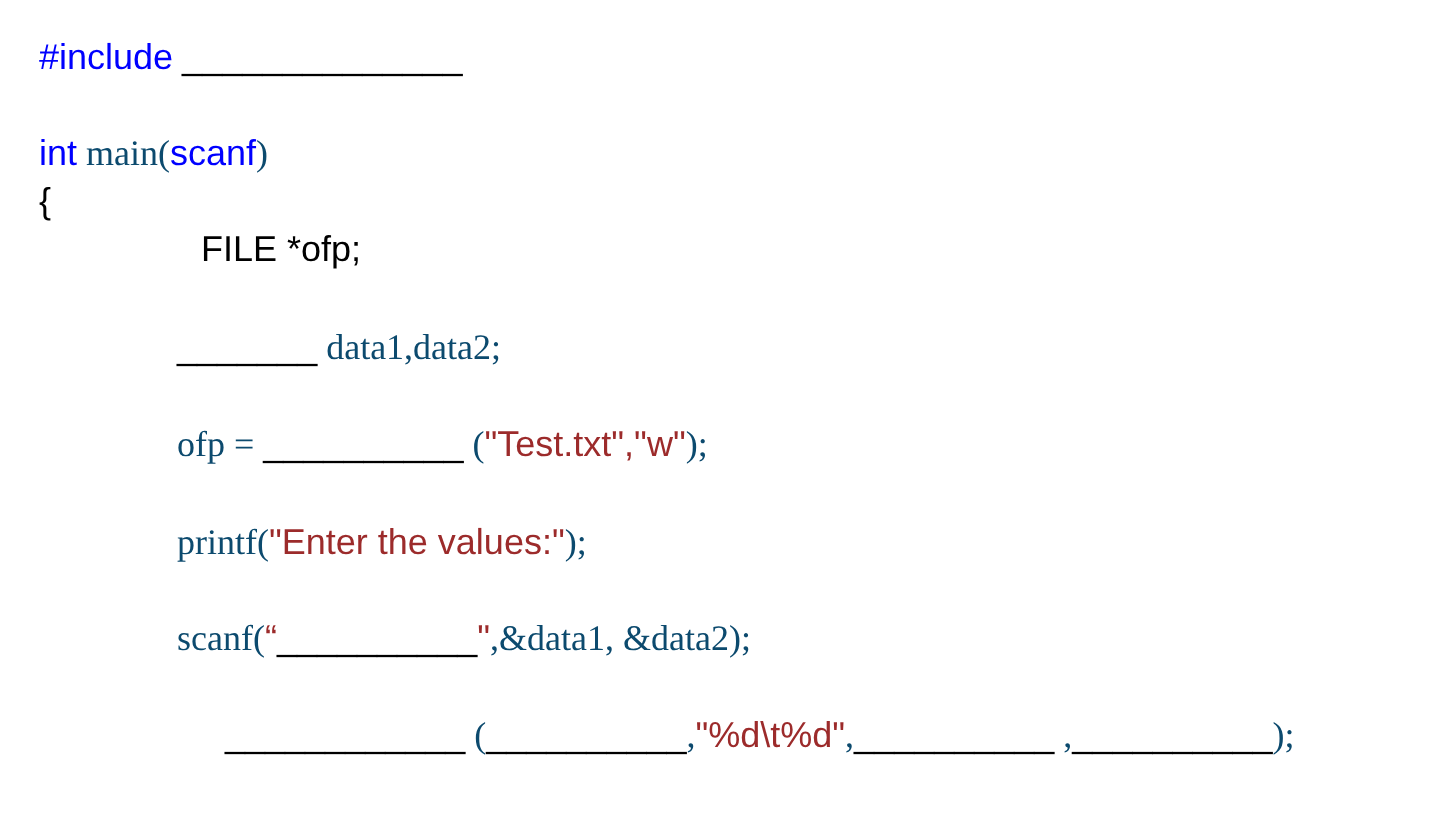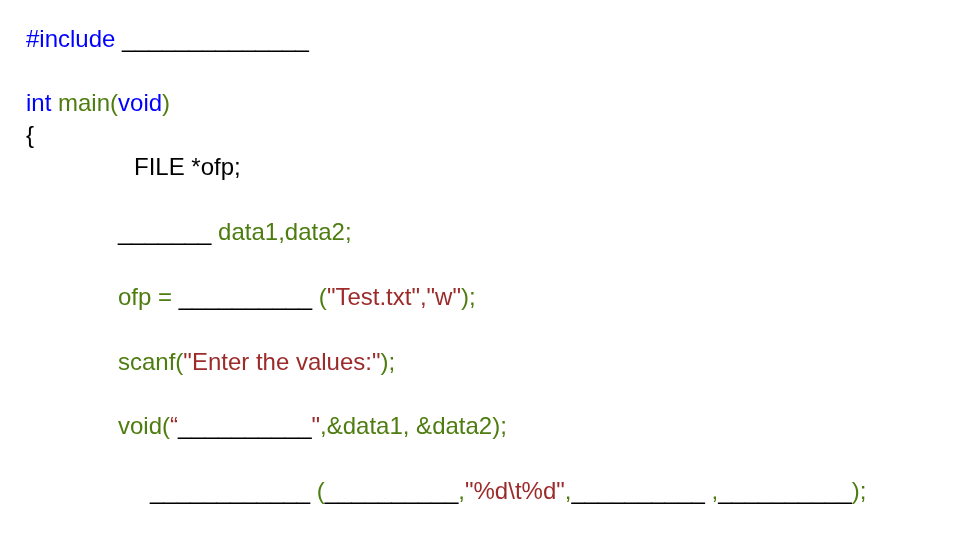--- a/index.html
+++ b/index.html
@@ -25,50 +25,50 @@
     white-space: pre;
     font-family: "Liberation Sans", sans-serif;
     font-size: 24px;
     line-height: 28px;
     color: #000000;
     letter-spacing: 0px;
   }
   .tok { white-space: pre; }
   .kw   { color: #0000ff; }
   .str  { color: #9c2b2b; }
-  .plain{ color: #4d7c0f; }
+  .plain{ color: #0c4a6e; font-family: Liberation Serif, serif; }
   .blank{ color: #000000; }
 
   
   .l-include { top: 25px;  left: 26px; }
   .l-main    { top: 89px;  left: 26px; }
   .l-brace   { top: 121px; left: 26px; }
   .l-file    { top: 153px; left: 134px; }
   .l-decl    { top: 218px; left: 118px; }
   .l-ofp     { top: 283px; left: 118px; }
   .l-printf  { top: 348px; left: 118px; }
   .l-scanf   { top: 412px; left: 118px; }
   .l-fprintf { top: 477px; left: 118px; margin-left: 32px; }
 </style>
 </head>
 <body>
 
 <div id="slide">
 
   <div class="code-line l-include"><span class="tok kw">#include</span><span class="tok plain"> </span><span class="tok blank">______________</span></div>
 
-  <div class="code-line l-main"><span class="tok kw">int</span><span class="tok plain"> main(</span><span class="tok kw">void</span><span class="tok plain">)</span></div>
+  <div class="code-line l-main"><span class="tok kw">int</span><span class="tok plain"> main(</span><span class="tok kw">scanf</span><span class="tok plain">)</span></div>
 
   <div class="code-line l-brace">{</div>
 
   <div class="code-line l-file">FILE *ofp;</div>
 
   <div class="code-line l-decl"><span class="tok blank">_______</span><span class="tok plain"> data1,data2;</span></div>
 
   <div class="code-line l-ofp"><span class="tok plain">ofp = </span><span class="tok blank">__________</span><span class="tok plain"> (</span><span class="tok str">"Test.txt","w"</span><span class="tok plain">);</span></div>
 
-  <div class="code-line l-printf"><span class="tok plain">scanf(</span><span class="tok str">"Enter the values:"</span><span class="tok plain">);</span></div>
+  <div class="code-line l-printf"><span class="tok plain">printf(</span><span class="tok str">"Enter the values:"</span><span class="tok plain">);</span></div>
 
-  <div class="code-line l-scanf"><span class="tok plain">void(</span><span class="tok str">“</span><span class="tok blank">__________</span><span class="tok str">"</span><span class="tok plain">,&amp;data1, &amp;data2);</span></div>
+  <div class="code-line l-scanf"><span class="tok plain">scanf(</span><span class="tok str">“</span><span class="tok blank">__________</span><span class="tok str">"</span><span class="tok plain">,&amp;data1, &amp;data2);</span></div>
 
   <div class="code-line l-fprintf"><span class="tok blank">____________</span><span class="tok plain"> (</span><span class="tok blank">__________</span><span class="tok plain">,</span><span class="tok str">"%d\t%d"</span><span class="tok plain">,</span><span class="tok blank">__________</span><span class="tok plain"> ,</span><span class="tok blank">__________</span><span class="tok plain">);</span></div>
 
 </div>
 
 </body></html>

